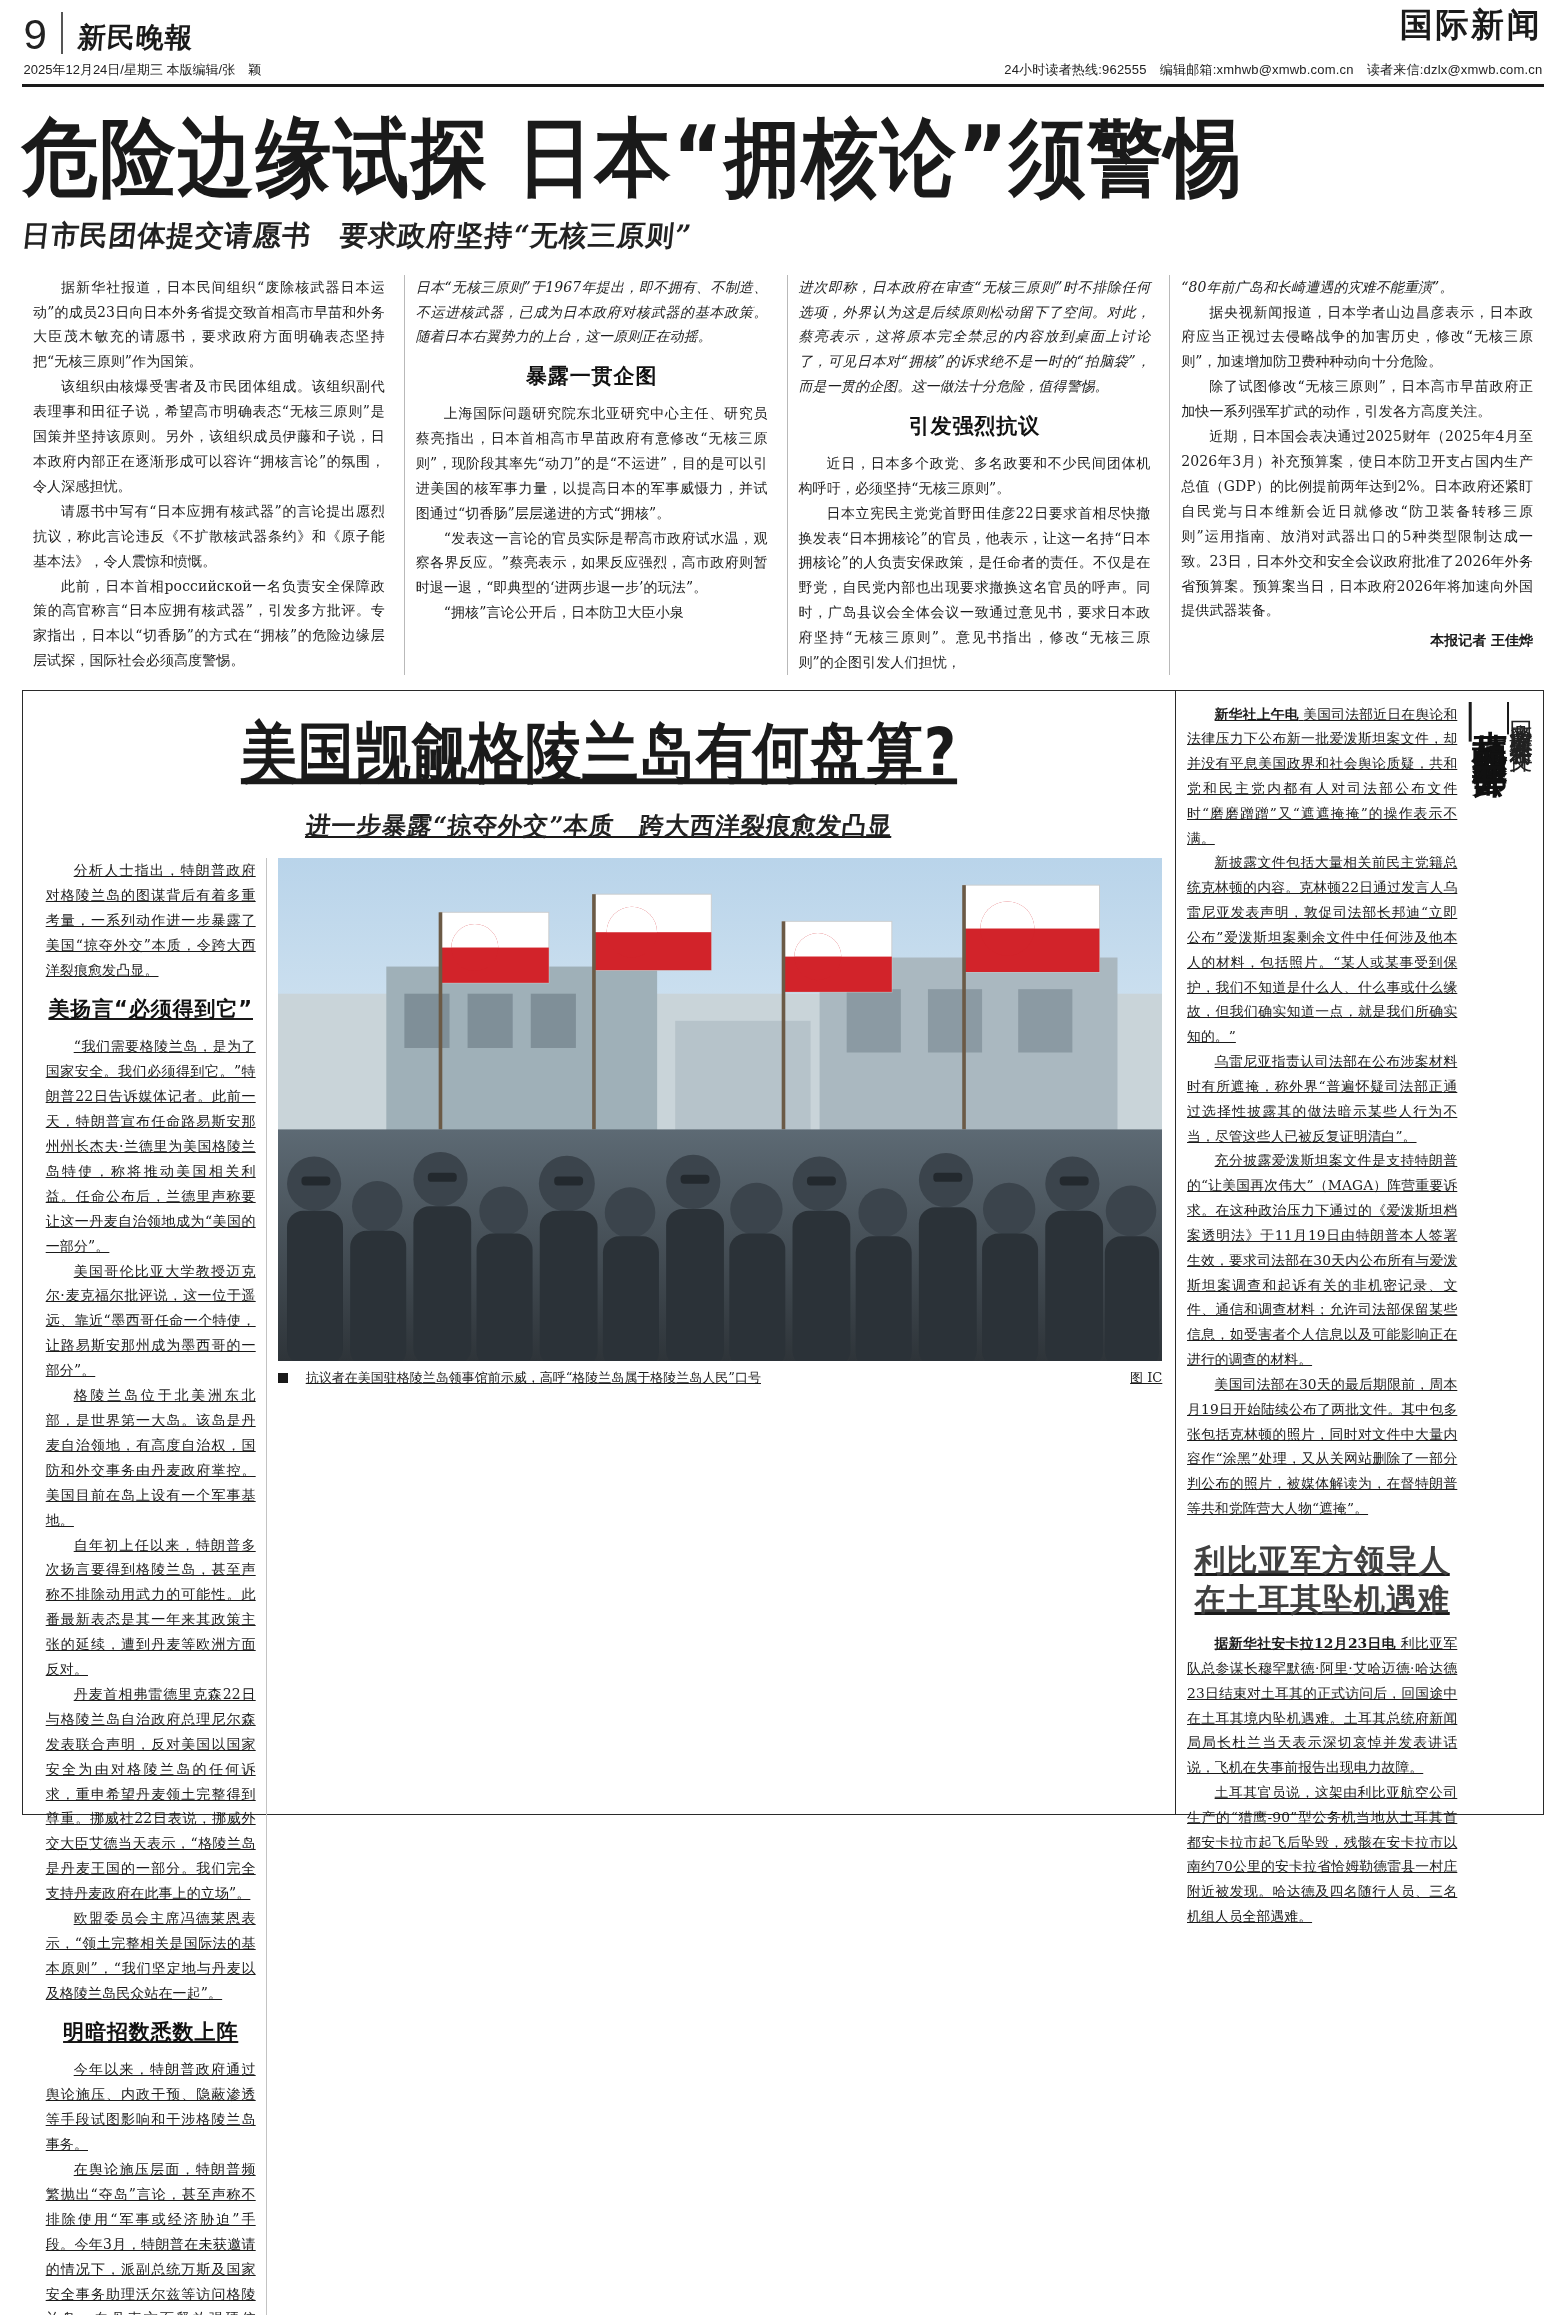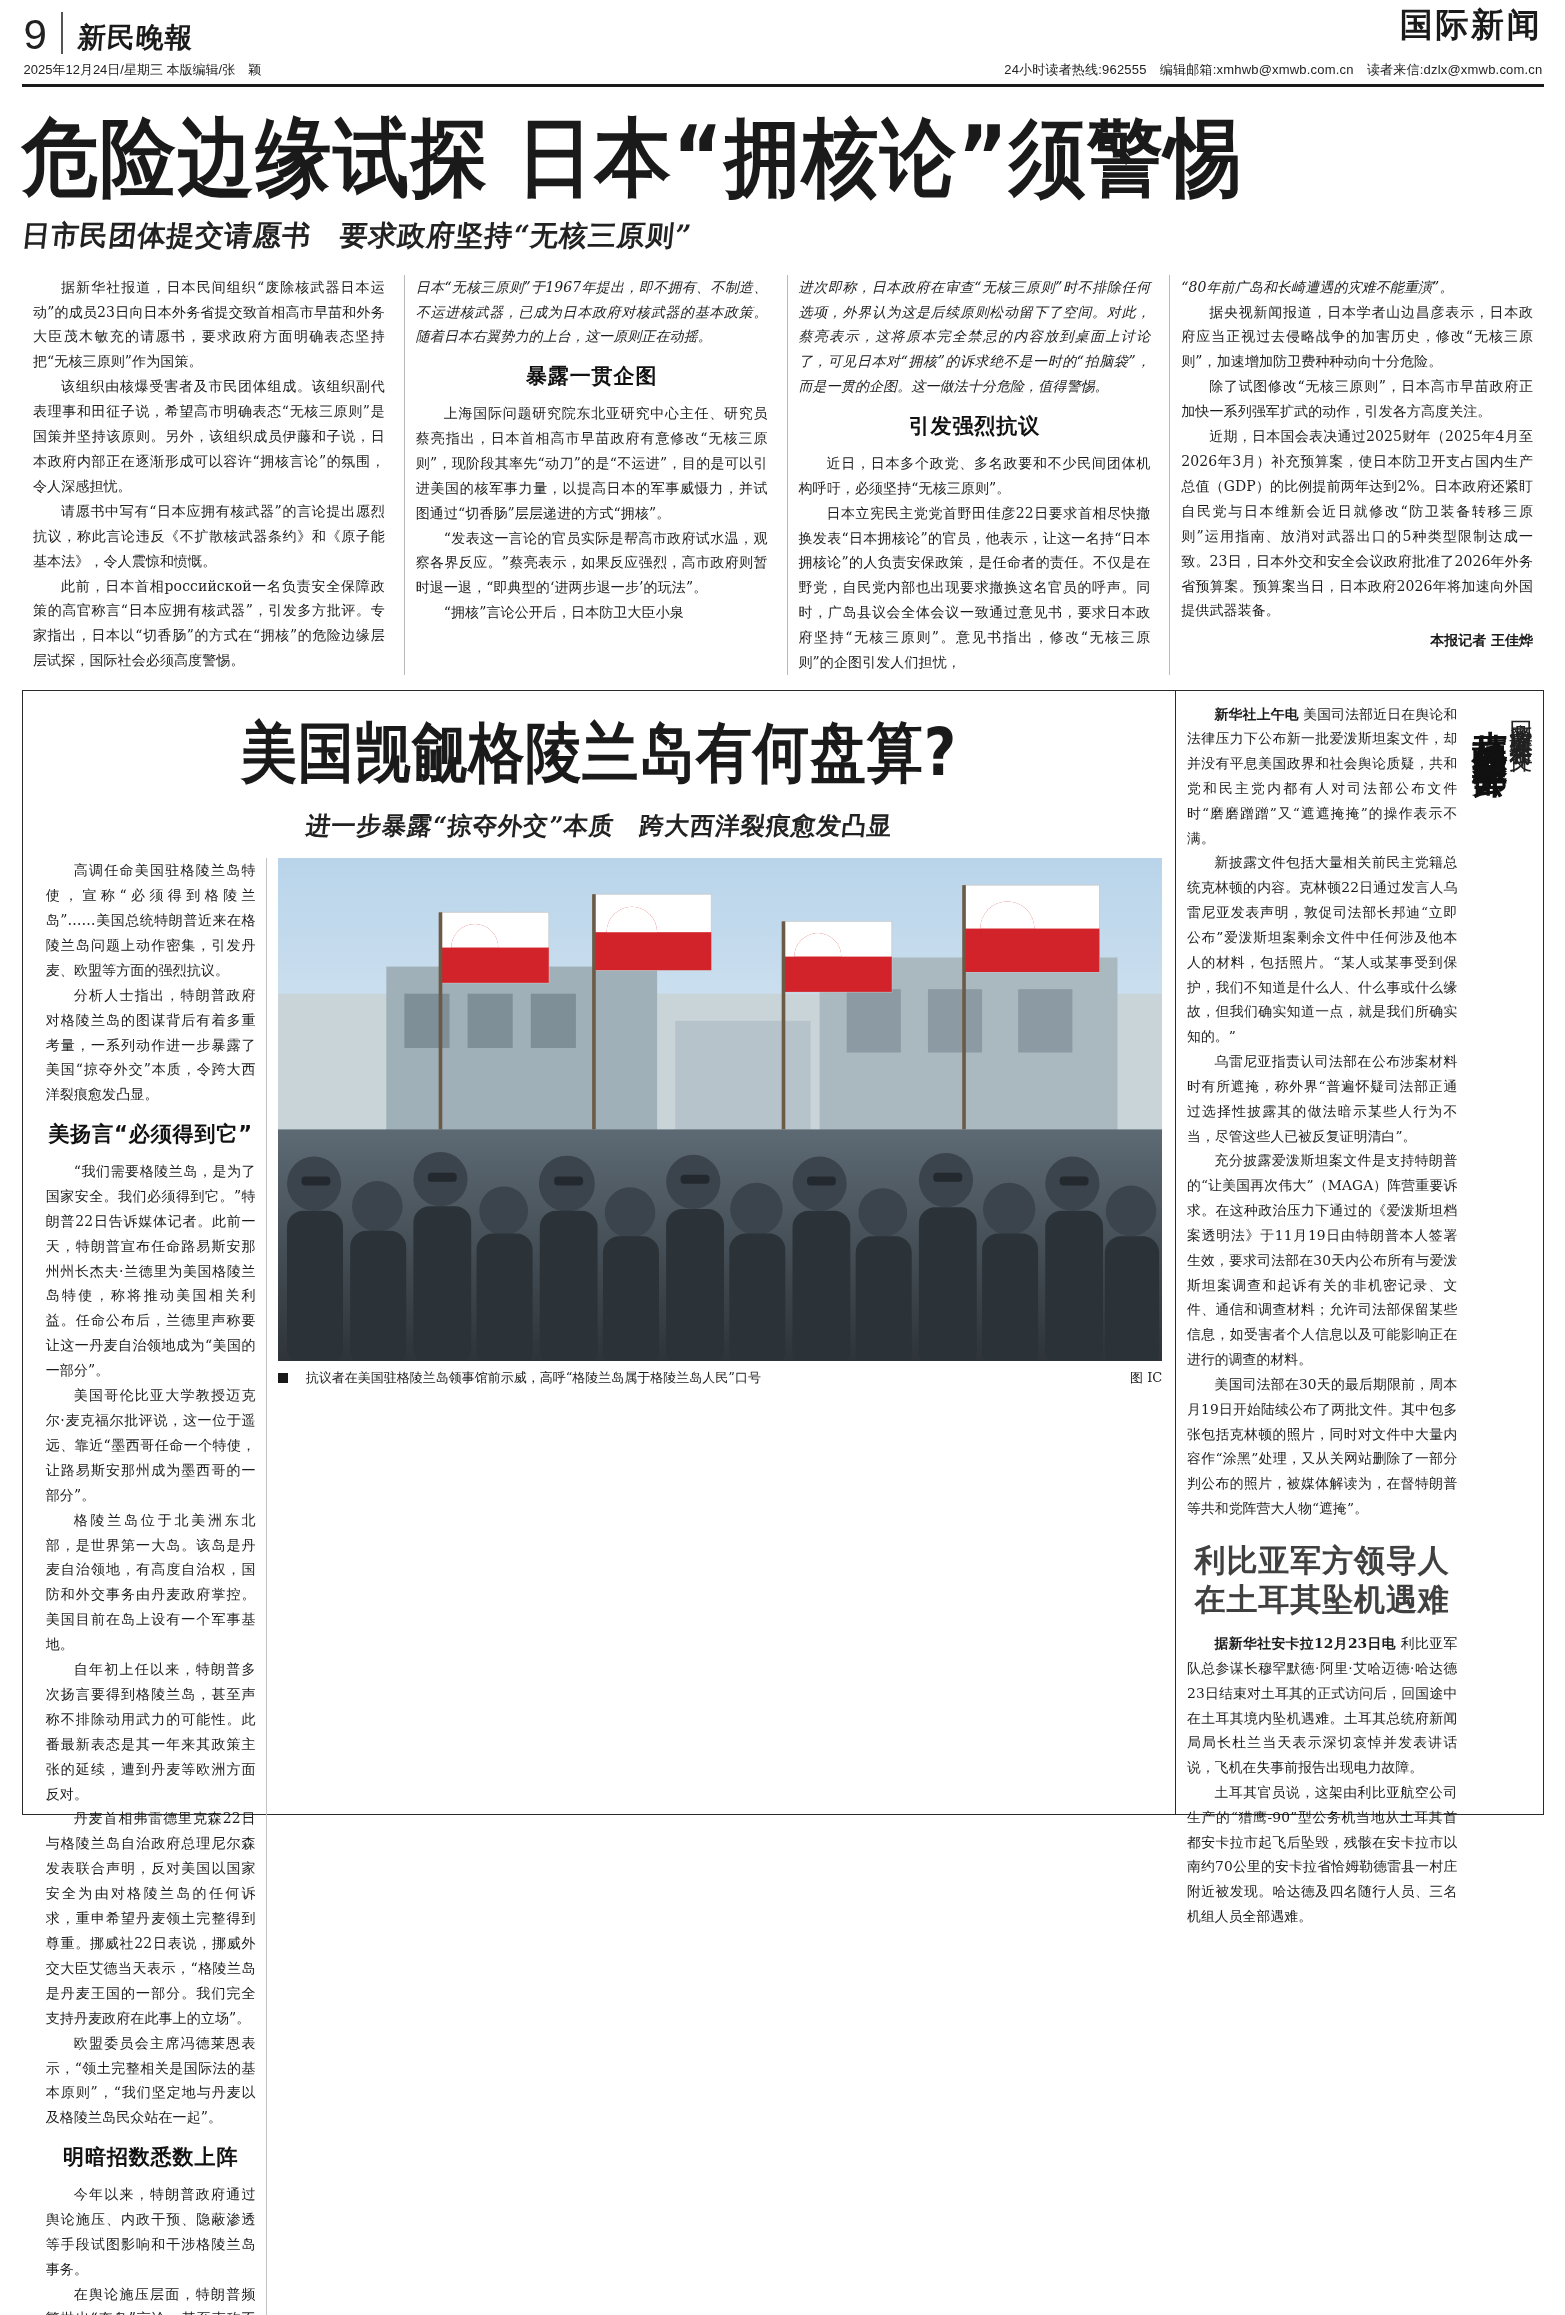--- a/index.html
+++ b/index.html
@@ -108,20 +108,21 @@
     margin-top:9px;
   }
 
   
   .mid-block{
     margin:14.5px 22px 0 22px;
     border:1.8px solid #2a2a2a;
     display:flex;
     box-sizing:border-box;
     height:1125px;
+    text-decoration:underline;
   }
   .mid-left{flex:0 0 1152px;padding:12.7px 12.7px 9px 12.7px;box-sizing:border-box;display:flex;flex-direction:column;}
   .mid-right{flex:1 1 auto;border-left:1.8px solid #2a2a2a;padding:11px 11px 9px 11px;box-sizing:border-box;display:flex;flex-direction:row-reverse;}
 
   .g-headline{
     text-align:center;
     font-family:"DejaVu Sans","Liberation Sans",sans-serif;
     font-weight:700;
     font-size:56px;
     letter-spacing:0.9px;
@@ -257,21 +258,20 @@
   </div>
 
   <div class="mid-block">
 
     <div class="mid-left">
       <div class="g-headline">美国觊觎格陵兰岛有何盘算?</div>
       <div class="g-subhead">进一步暴露“掠夺外交”本质　跨大西洋裂痕愈发凸显</div>
 
       <div class="g-upper">
         <div class="g-textcol">
-          <p class="body">高调任命美国驻格陵兰岛特使，宣称“必须得到格陵兰岛”……美国总统特朗普近来在格陵兰岛问题上动作密集，引发丹麦、欧盟等方面的强烈抗议。</p>
           <p class="body">分析人士指出，特朗普政府对格陵兰岛的图谋背后有着多重考量，一系列动作进一步暴露了美国“掠夺外交”本质，令跨大西洋裂痕愈发凸显。</p>
           <div class="inhead">美扬言“必须得到它”</div>
           <p class="body">“我们需要格陵兰岛，是为了国家安全。我们必须得到它。”特朗普22日告诉媒体记者。此前一天，特朗普宣布任命路易斯安那州州长杰夫·兰德里为美国格陵兰岛特使，称将推动美国相关利益。任命公布后，兰德里声称要让这一丹麦自治领地成为“美国的一部分”。</p>
           <p class="body">美国哥伦比亚大学教授迈克尔·麦克福尔批评说，这一位于遥远、靠近“墨西哥任命一个特使，让路易斯安那州成为墨西哥的一部分”。</p>
           <p class="body">格陵兰岛位于北美洲东北部，是世界第一大岛。该岛是丹麦自治领地，有高度自治权，国防和外交事务由丹麦政府掌控。美国目前在岛上设有一个军事基地。</p>
           <p class="body">自年初上任以来，特朗普多次扬言要得到格陵兰岛，甚至声称不排除动用武力的可能性。此番最新表态是其一年来其政策主张的延续，遭到丹麦等欧洲方面反对。</p>
           <p class="body">丹麦首相弗雷德里克森22日与格陵兰岛自治政府总理尼尔森发表联合声明，反对美国以国家安全为由对格陵兰岛的任何诉求，重申希望丹麦领土完整得到尊重。挪威社22日表说，挪威外交大臣艾德当天表示，“格陵兰岛是丹麦王国的一部分。我们完全支持丹麦政府在此事上的立场”。</p>
           <p class="body">欧盟委员会主席冯德莱恩表示，“领土完整相关是国际法的基本原则”，“我们坚定地与丹麦以及格陵兰岛民众站在一起”。</p>
           <div class="inhead">明暗招数悉数上阵</div>
           <p class="body">今年以来，特朗普政府通过舆论施压、内政干预、隐蔽渗透等手段试图影响和干涉格陵兰岛事务。</p>

